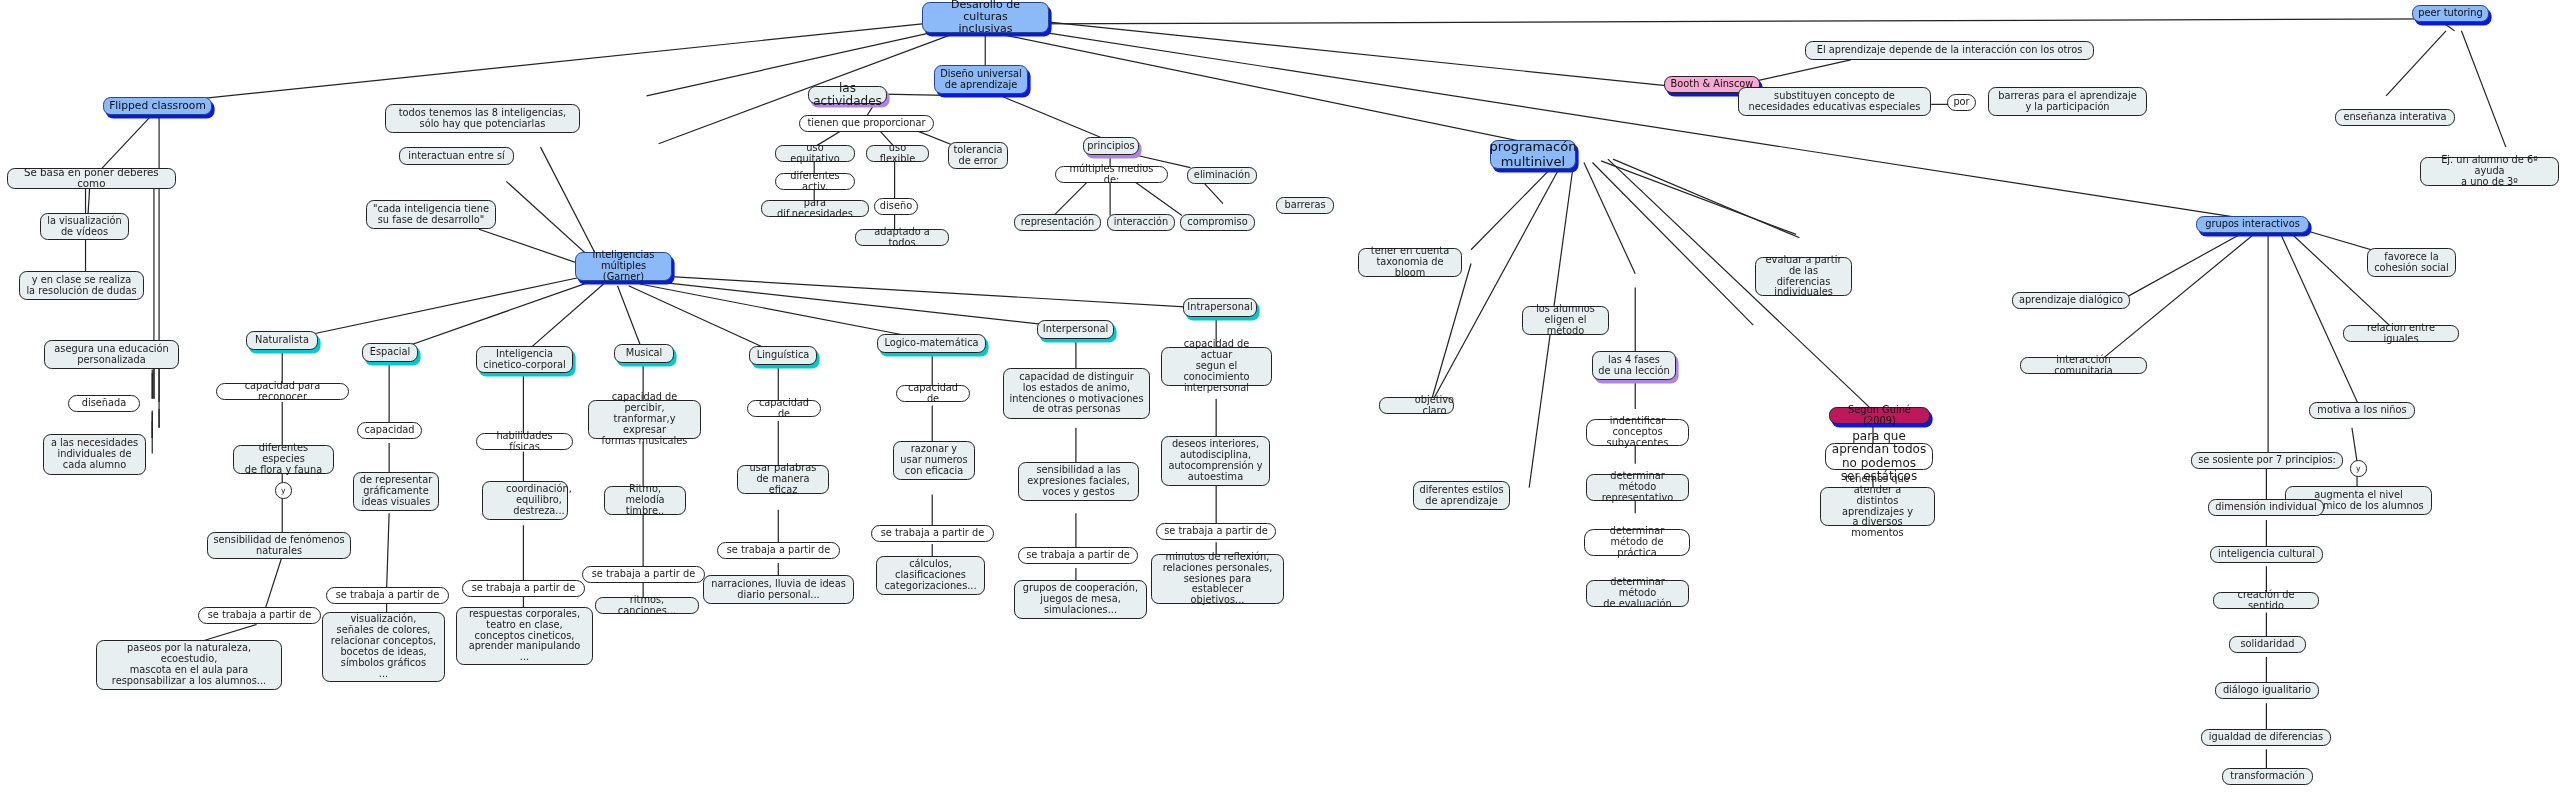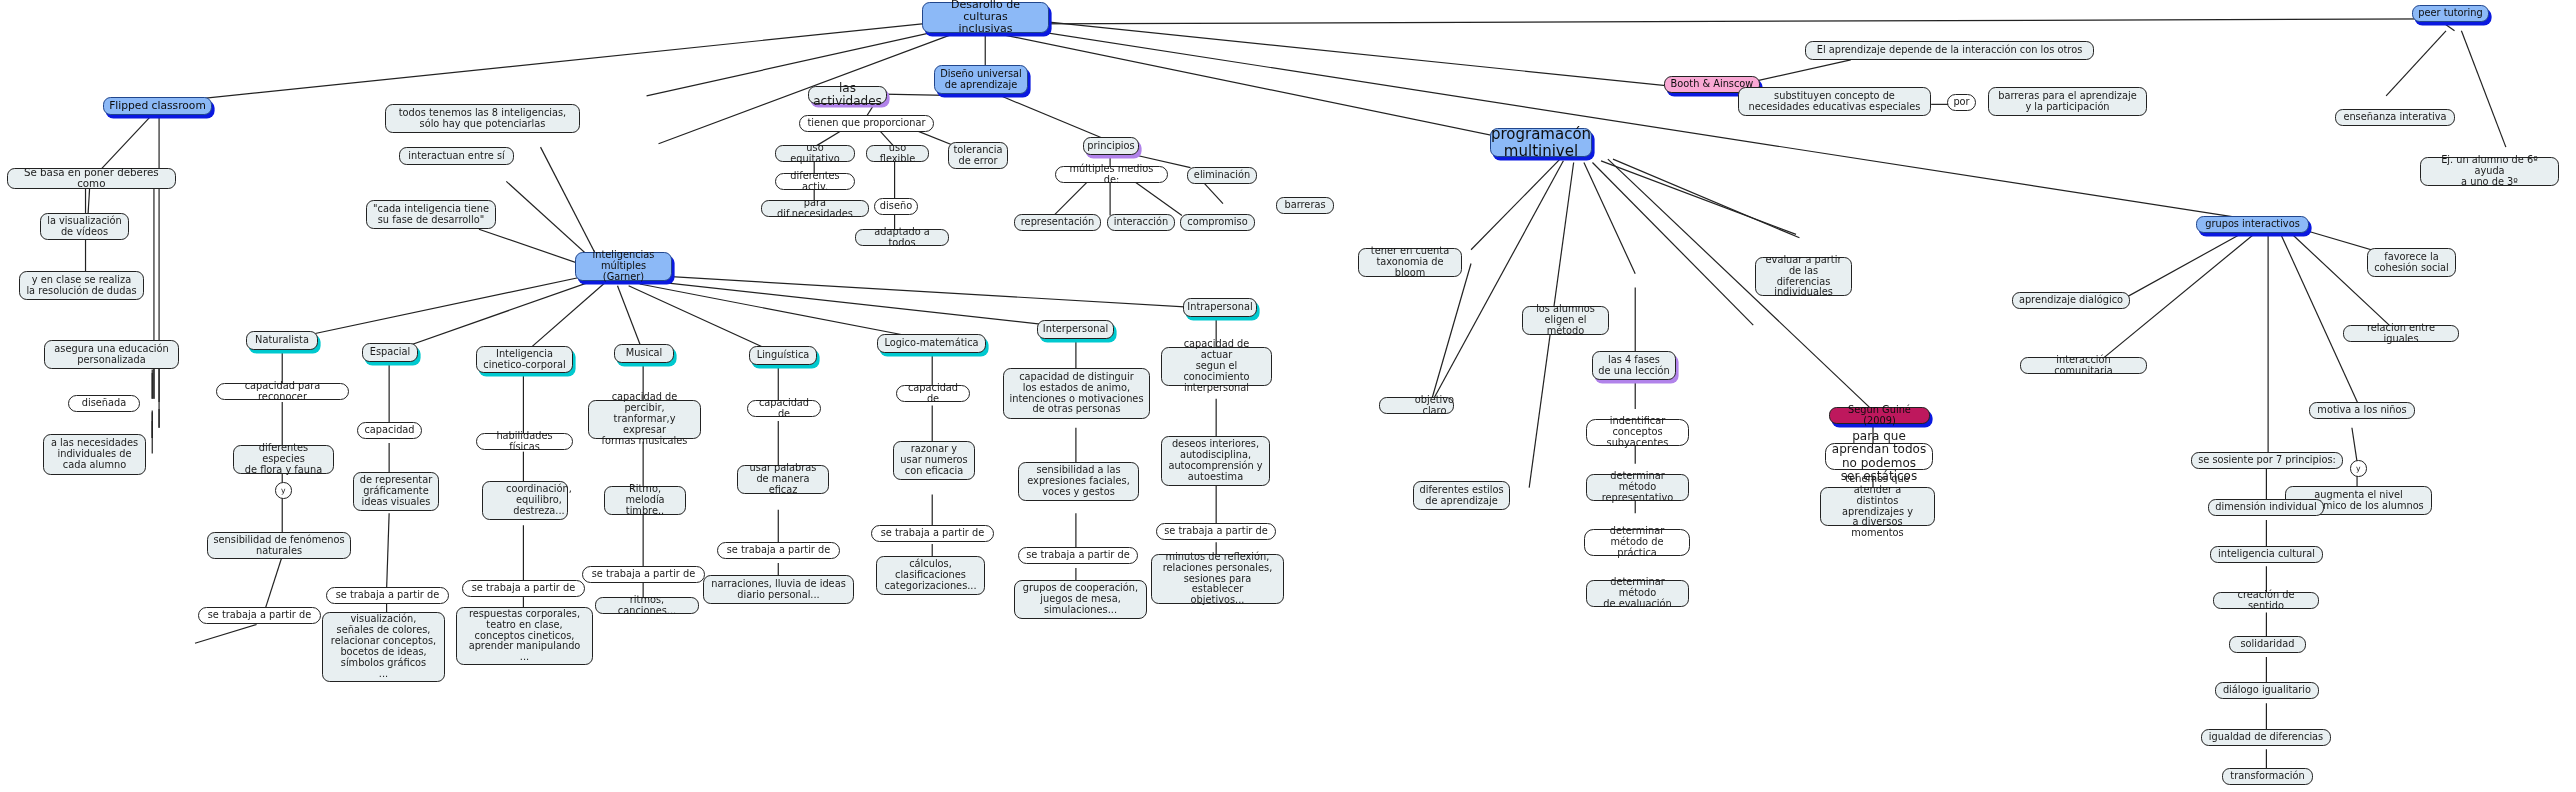--- a/index.html
+++ b/index.html
@@ -243,20 +243,24 @@
   <div class="node n-teal" style="left:246px;top:331px;width:72px;height:19px;font-size:9.8px;">Naturalista</div>
   <div class="node n-white n-pill" style="left:216px;top:383px;width:133px;height:17px;font-size:9.8px;">capacidad para reconocer</div>
   <div class="node n-pale" style="left:233px;top:445px;width:101px;height:29px;font-size:9.8px;">diferentes especies
 de flora y fauna</div>
   <div class="n-circ" style="left:275px;top:482px;">
       <span>y</span>
     </div>
   <div class="node n-pale" style="left:207px;top:532px;width:144px;height:27px;font-size:9.8px;">sensibilidad de fenómenos
 naturales</div>
   <div class="node n-white n-pill" style="left:198px;top:607px;width:123px;height:17px;font-size:9.8px;">se trabaja a partir de</div>
+  <div class="node n-pale" style="left:96px;top:640px;width:186px;height:50px;font-size:9.8px;">paseos por la naturaleza,
+ecoestudio,
+mascota en el aula para
+responsabilizar a los alumnos...</div>
 
   <div class="node n-teal" style="left:362px;top:343px;width:56px;height:19px;font-size:9.8px;">Espacial</div>
   <div class="node n-white n-pill" style="left:357px;top:422px;width:65px;height:17px;font-size:9.8px;">capacidad</div>
   <div class="node n-pale" style="left:353px;top:472px;width:86px;height:39px;font-size:9.8px;">de representar
 gráficamente
 ideas visuales</div>
   <div class="node n-white n-pill" style="left:326px;top:587px;width:123px;height:17px;font-size:9.8px;">se trabaja a partir de</div>
   <div class="node n-pale" style="left:322px;top:612px;width:123px;height:70px;font-size:9.8px;">visualización,
 señales de colores,
 relacionar conceptos,
@@ -353,21 +357,21 @@
   <div class="node n-pale" style="left:1276px;top:197px;width:58px;height:17px;font-size:9.8px;">barreras</div>
 
   <div class="node n-blue" style="left:1664px;top:76px;width:96px;height:17px;font-size:9.8px;background:#f9a8d4;border:0.9px solid #222;">Booth &amp; Ainscow</div>
   <div class="node n-pale" style="left:1805px;top:41px;width:289px;height:19px;font-size:9.8px;">El aprendizaje depende de la interacción con los otros</div>
   <div class="node n-pale" style="left:1738px;top:87px;width:193px;height:29px;font-size:9.8px;">substituyen concepto de
 necesidades educativas especiales</div>
   <div class="node n-white n-pill" style="left:1947px;top:94px;width:29px;height:17px;font-size:9.8px;">por</div>
   <div class="node n-pale" style="left:1988px;top:87px;width:159px;height:29px;font-size:9.8px;">barreras para el aprendizaje
 y la participación</div>
 
-  <div class="node n-blue" style="left:1490px;top:128px;width:102px;height:29px;font-size:15px;">programacón
+  <div class="node n-blue" style="left:1490px;top:140px;width:86px;height:29px;font-size:13px;">programacón
 multinivel</div>
   <div class="node n-pale" style="left:1358px;top:248px;width:104px;height:29px;font-size:9.8px;">tener en cuenta
 taxonomia de bloom</div>
   <div class="node n-pale" style="left:1379px;top:397px;width:75px;height:17px;font-size:9.8px;padding-left:41px;">objetivo claro</div>
   <div class="node n-pale" style="left:1413px;top:481px;width:97px;height:29px;font-size:9.8px;">diferentes estilos
 de aprendizaje</div>
   <div class="node n-pale" style="left:1522px;top:306px;width:87px;height:29px;font-size:9.8px;">los alumnos
 eligen el método</div>
   <div class="node n-violet" style="left:1592px;top:351px;width:84px;height:29px;font-size:9.8px;">las 4 fases
 de una lección</div>

